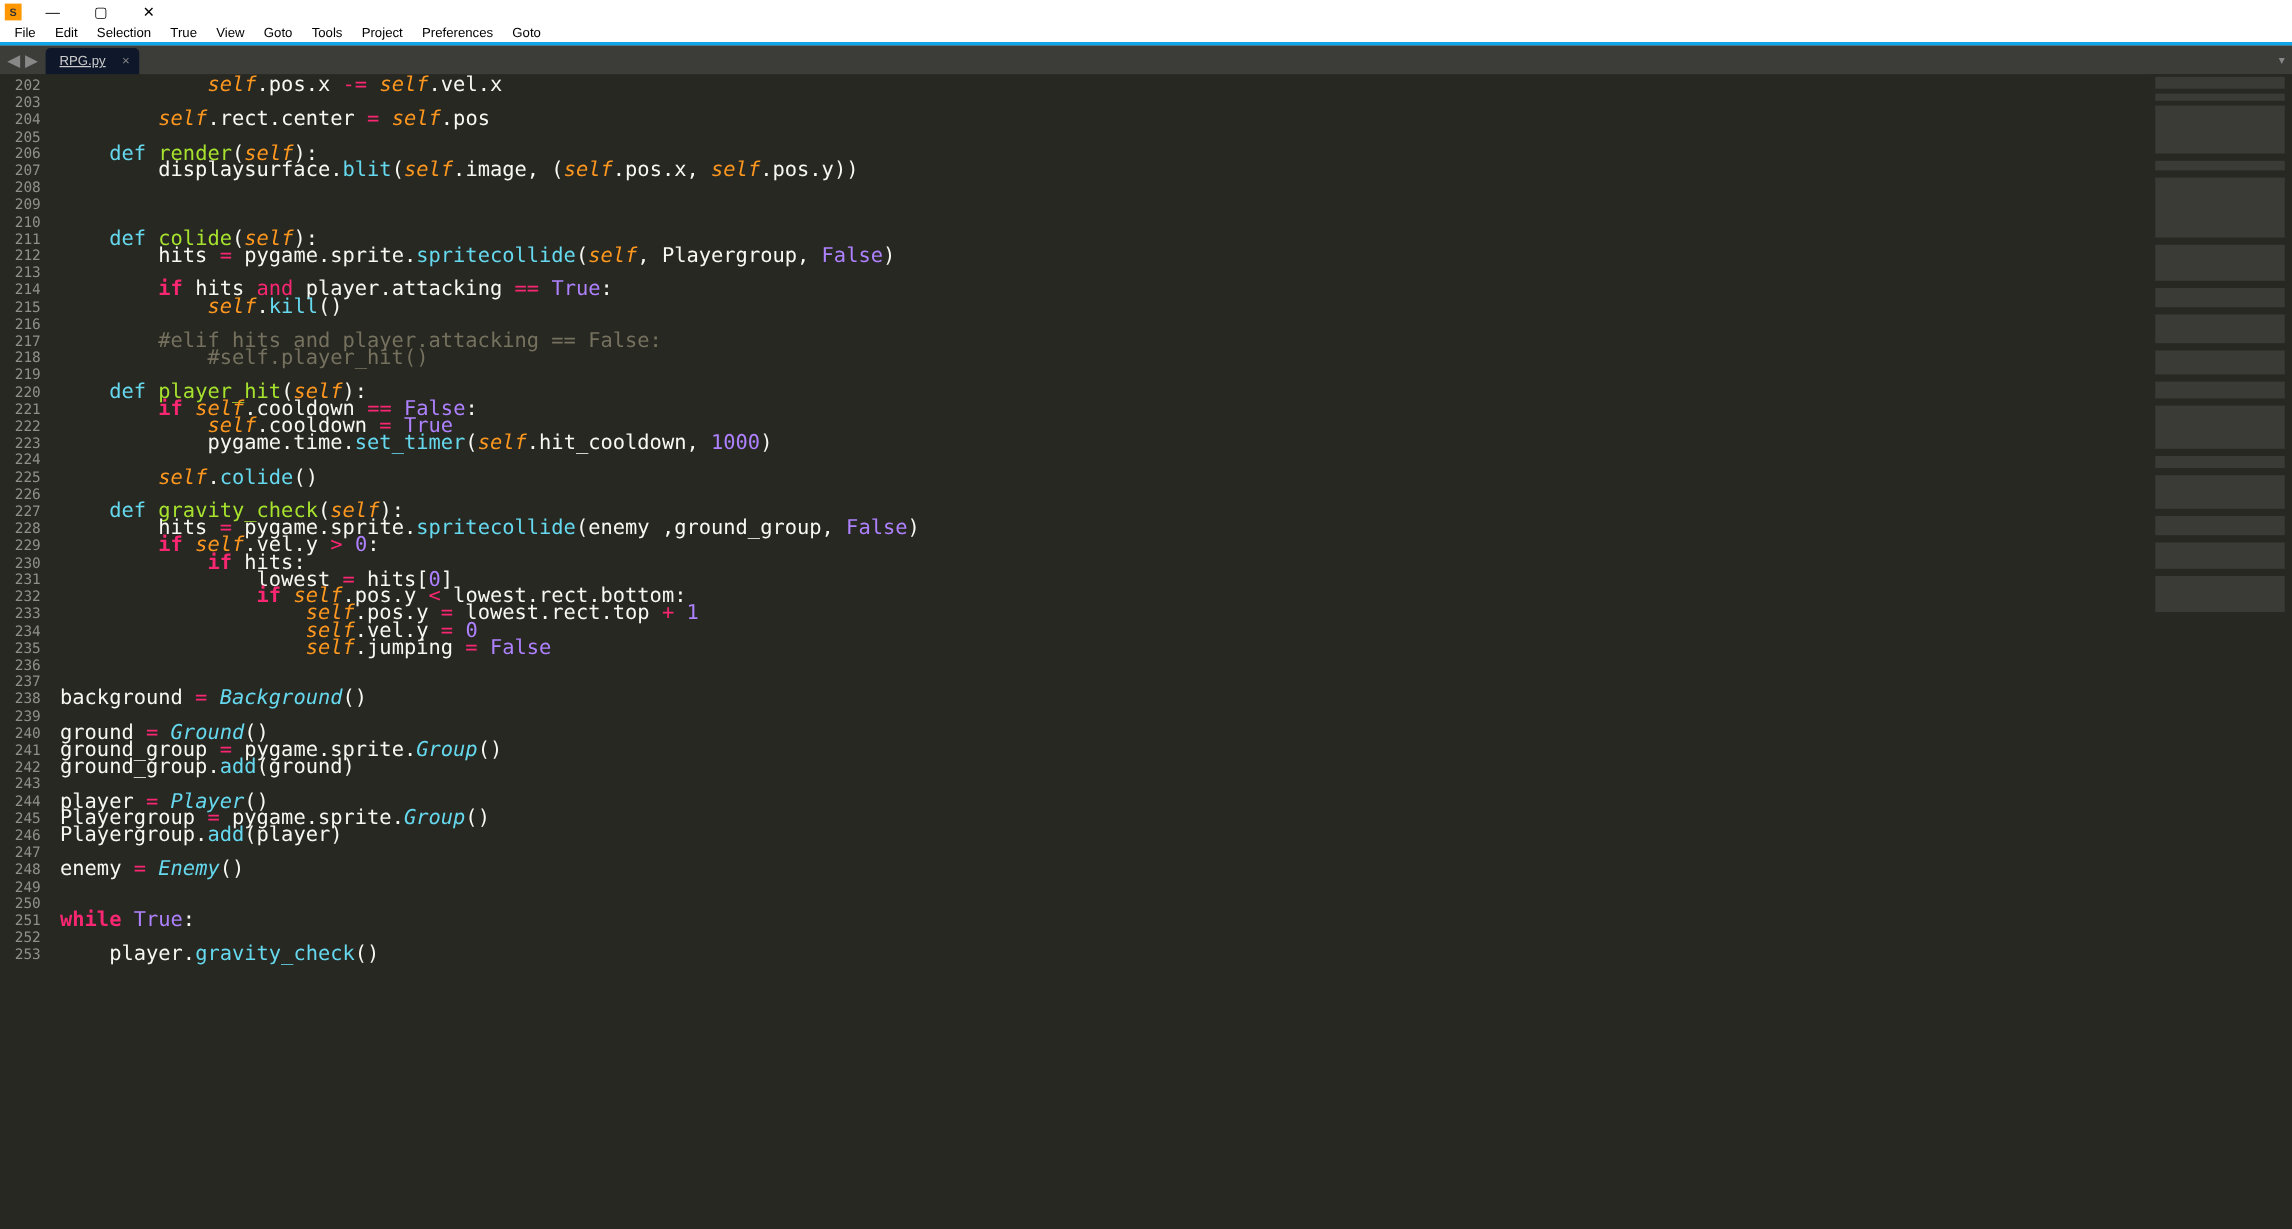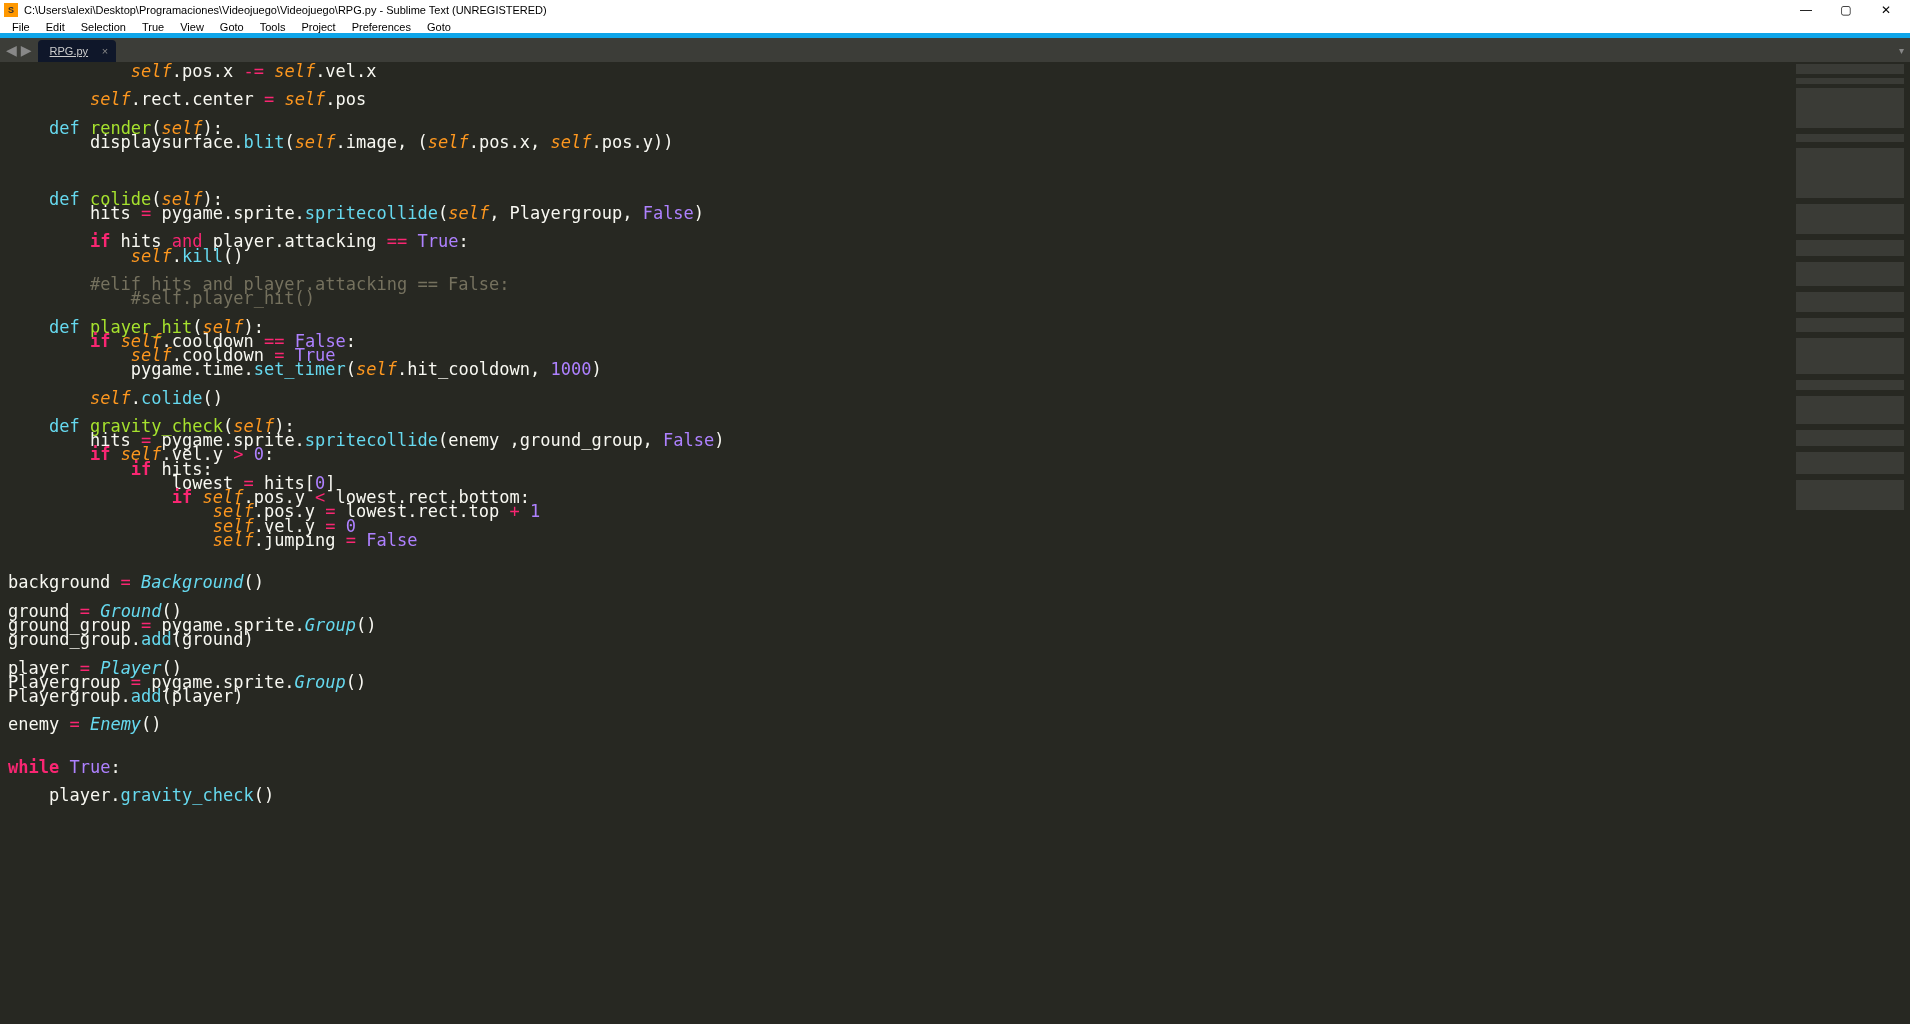--- a/index.html
+++ b/index.html
@@ -4,21 +4,21 @@
 <style>
 * { margin: 0; padding: 0; box-sizing: border-box; }
 body { font-family: "Segoe UI", Tahoma, sans-serif; font-size: 12px; background: #272822; color: #f8f8f2; overflow: hidden; width: 1910px; height: 1024px; }
 
 .titlebar { background: #fff; color: #000; height: 20px; display: flex; align-items: center; padding: 0 4px; font-size: 11px; }
 .titlebar .icon { width: 14px; height: 14px; background: #ff9800; margin-right: 6px; display: inline-flex; align-items: center; justify-content: center; color: #333; font-weight: bold; font-size: 9px; }
 .titlebar .title { flex: 1; }
 .titlebar .controls { display: flex; gap: 0; }
 .titlebar .controls div { width: 40px; height: 20px; display: flex; align-items: center; justify-content: center; font-size: 12px; cursor: default; }
 
-.menubar { background: #fff; color: #000; height: 18px; display: flex; align-items: center; padding: 0 4px; font-size: 11px; border-bottom: 5px solid #0ea5e9; }
+.menubar { background: #fff; color: #000; height: 18px; display: flex; align-items: center; padding: 0 4px; font-size: 11px; border-bottom: 3px solid #0ea5e9; }
 .menubar .item { padding: 0 8px; cursor: default; }
 
 .tabbar { background: #3c3d38; height: 24px; display: flex; align-items: stretch; position: relative; }
 .navarrows { display: flex; align-items: center; padding: 0 6px; color: #888; font-size: 14px; gap: 4px; }
 .navarrows span { cursor: default; }
 .tab { background: #0f172a; color: #ccc; padding: 0 28px 0 12px; display: flex; align-items: center; font-size: 11px; position: relative; border-top-left-radius: 4px; border-top-right-radius: 4px; margin-top: 2px; text-decoration: underline; }
 .tab .close { position: absolute; right: 8px; color: #888; font-size: 11px; }
 .tabbar .dropdown { margin-left: auto; color: #888; padding: 0 6px; display: flex; align-items: center; font-size: 10px; }
 
 .editor { display: flex; height: calc(1024px - 20px - 18px - 24px); background: #272822; position: relative; }
@@ -38,21 +38,20 @@
 .punct { color: #f8f8f2; }
 
 .minimap { width: 120px; background: #272822; border-left: 0; position: relative; overflow: hidden; }
 .minimap .blob { position:absolute; left:6px; right:6px; background:#3a3b36; }
 </style>
 </head>
 <body>
 
 <div class="titlebar">
   <span class="icon">S</span>
-  <span class="title">C:\Users\alexi\Desktop\Programaciones\Videojuego\Videojuego\RPG.py - Sublime Text (UNREGISTERED)</span>
   <div class="controls">
     <div>—</div>
     <div>▢</div>
     <div>✕</div>
   </div>
 </div>
 
 <div class="menubar">
   <span class="item">File</span>
   <span class="item">Edit</span>
@@ -72,20 +71,73 @@
     <span>▶</span>
   </div>
   <div class="tab">
     <span>RPG.py</span>
     <span class="close">×</span>
   </div>
   <div class="dropdown">▾</div>
 </div>
 
 <div class="editor">
+  <div class="gutter" id="gutter">202
+203
+204
+205
+206
+207
+208
+209
+210
+211
+212
+213
+214
+215
+216
+217
+218
+219
+220
+221
+222
+223
+224
+225
+226
+227
+228
+229
+230
+231
+232
+233
+234
+235
+236
+237
+238
+239
+240
+241
+242
+243
+244
+245
+246
+247
+248
+249
+250
+251
+252
+253
+</div>
   <div class="codearea" id="codearea"><div>            <span class="self">self</span><span class="var">.pos.x </span><span class="op">-=</span><span class="var"> </span><span class="self">self</span><span class="var">.vel.x</span></div><div>&nbsp;</div><div>        <span class="self">self</span><span class="var">.rect.center </span><span class="op">=</span><span class="var"> </span><span class="self">self</span><span class="var">.pos</span></div><div>&nbsp;</div><div>    <span class="def">def</span><span class="var"> </span><span class="fn">render</span><span class="punct">(</span><span class="self">self</span><span class="punct">):</span></div><div>        <span class="var">displaysurface.</span><span class="call">blit</span><span class="punct">(</span><span class="self">self</span><span class="var">.image, (</span><span class="self">self</span><span class="var">.pos.x, </span><span class="self">self</span><span class="var">.pos.y))</span></div><div>&nbsp;</div><div>&nbsp;</div><div>&nbsp;</div><div>    <span class="def">def</span><span class="var"> </span><span class="fn">colide</span><span class="punct">(</span><span class="self">self</span><span class="punct">):</span></div><div>        <span class="var">hits </span><span class="op">=</span><span class="var"> pygame.sprite.</span><span class="call">spritecollide</span><span class="punct">(</span><span class="self">self</span><span class="var">, Playergroup, </span><span class="const">False</span><span class="punct">)</span></div><div>&nbsp;</div><div>        <span class="kw2">if</span><span class="var"> hits </span><span class="op">and</span><span class="var"> player.attacking </span><span class="op">==</span><span class="var"> </span><span class="const">True</span><span class="punct">:</span></div><div>            <span class="self">self</span><span class="var">.</span><span class="call">kill</span><span class="punct">()</span></div><div>&nbsp;</div><div>        <span class="comment">#elif hits and player.attacking == False:</span></div><div>            <span class="comment">#self.player_hit()</span></div><div>&nbsp;</div><div>    <span class="def">def</span><span class="var"> </span><span class="fn">player_hit</span><span class="punct">(</span><span class="self">self</span><span class="punct">):</span></div><div>        <span class="kw2">if</span><span class="var"> </span><span class="self">self</span><span class="var">.cooldown </span><span class="op">==</span><span class="var"> </span><span class="const">False</span><span class="punct">:</span></div><div>            <span class="self">self</span><span class="var">.cooldown </span><span class="op">=</span><span class="var"> </span><span class="const">True</span></div><div>            <span class="var">pygame.time.</span><span class="call">set_timer</span><span class="punct">(</span><span class="self">self</span><span class="var">.hit_cooldown, </span><span class="num">1000</span><span class="punct">)</span></div><div>&nbsp;</div><div>        <span class="self">self</span><span class="var">.</span><span class="call">colide</span><span class="punct">()</span></div><div>&nbsp;</div><div>    <span class="def">def</span><span class="var"> </span><span class="fn">gravity_check</span><span class="punct">(</span><span class="self">self</span><span class="punct">):</span></div><div>        <span class="var">hits </span><span class="op">=</span><span class="var"> pygame.sprite.</span><span class="call">spritecollide</span><span class="punct">(enemy ,ground_group, </span><span class="const">False</span><span class="punct">)</span></div><div>        <span class="kw2">if</span><span class="var"> </span><span class="self">self</span><span class="var">.vel.y </span><span class="op">&gt;</span><span class="var"> </span><span class="num">0</span><span class="punct">:</span></div><div>            <span class="kw2">if</span><span class="var"> hits:</span></div><div>                <span class="var">lowest </span><span class="op">=</span><span class="var"> hits[</span><span class="num">0</span><span class="var">]</span></div><div>                <span class="kw2">if</span><span class="var"> </span><span class="self">self</span><span class="var">.pos.y </span><span class="op">&lt;</span><span class="var"> lowest.rect.bottom:</span></div><div>                    <span class="self">self</span><span class="var">.pos.y </span><span class="op">=</span><span class="var"> lowest.rect.top </span><span class="op">+</span><span class="var"> </span><span class="num">1</span></div><div>                    <span class="self">self</span><span class="var">.vel.y </span><span class="op">=</span><span class="var"> </span><span class="num">0</span></div><div>                    <span class="self">self</span><span class="var">.jumping </span><span class="op">=</span><span class="var"> </span><span class="const">False</span></div><div>&nbsp;</div><div>&nbsp;</div><div><span class="var">background </span><span class="op">=</span><span class="var"> </span><span class="cls">Background</span><span class="punct">()</span></div><div>&nbsp;</div><div><span class="var">ground </span><span class="op">=</span><span class="var"> </span><span class="cls">Ground</span><span class="punct">()</span></div><div><span class="var">ground_group </span><span class="op">=</span><span class="var"> pygame.sprite.</span><span class="cls">Group</span><span class="punct">()</span></div><div><span class="var">ground_group.</span><span class="call">add</span><span class="punct">(ground)</span></div><div>&nbsp;</div><div><span class="var">player </span><span class="op">=</span><span class="var"> </span><span class="cls">Player</span><span class="punct">()</span></div><div><span class="var">Playergroup </span><span class="op">=</span><span class="var"> pygame.sprite.</span><span class="cls">Group</span><span class="punct">()</span></div><div><span class="var">Playergroup.</span><span class="call">add</span><span class="punct">(player)</span></div><div>&nbsp;</div><div><span class="var">enemy </span><span class="op">=</span><span class="var"> </span><span class="cls">Enemy</span><span class="punct">()</span></div><div>&nbsp;</div><div>&nbsp;</div><div><span class="kw2">while</span><span class="var"> </span><span class="const">True</span><span class="punct">:</span></div><div>&nbsp;</div><div>    <span class="var">player.</span><span class="call">gravity_check</span><span class="punct">()</span></div></div>
   <div class="minimap">
     <div class="blob" style="top:2px;height:10px"></div>
     <div class="blob" style="top:16px;height:6px"></div>
     <div class="blob" style="top:26px;height:40px"></div>
     <div class="blob" style="top:72px;height:8px"></div>
     <div class="blob" style="top:86px;height:50px"></div>
     <div class="blob" style="top:142px;height:30px"></div>
     <div class="blob" style="top:178px;height:16px"></div>
     <div class="blob" style="top:200px;height:24px"></div>

